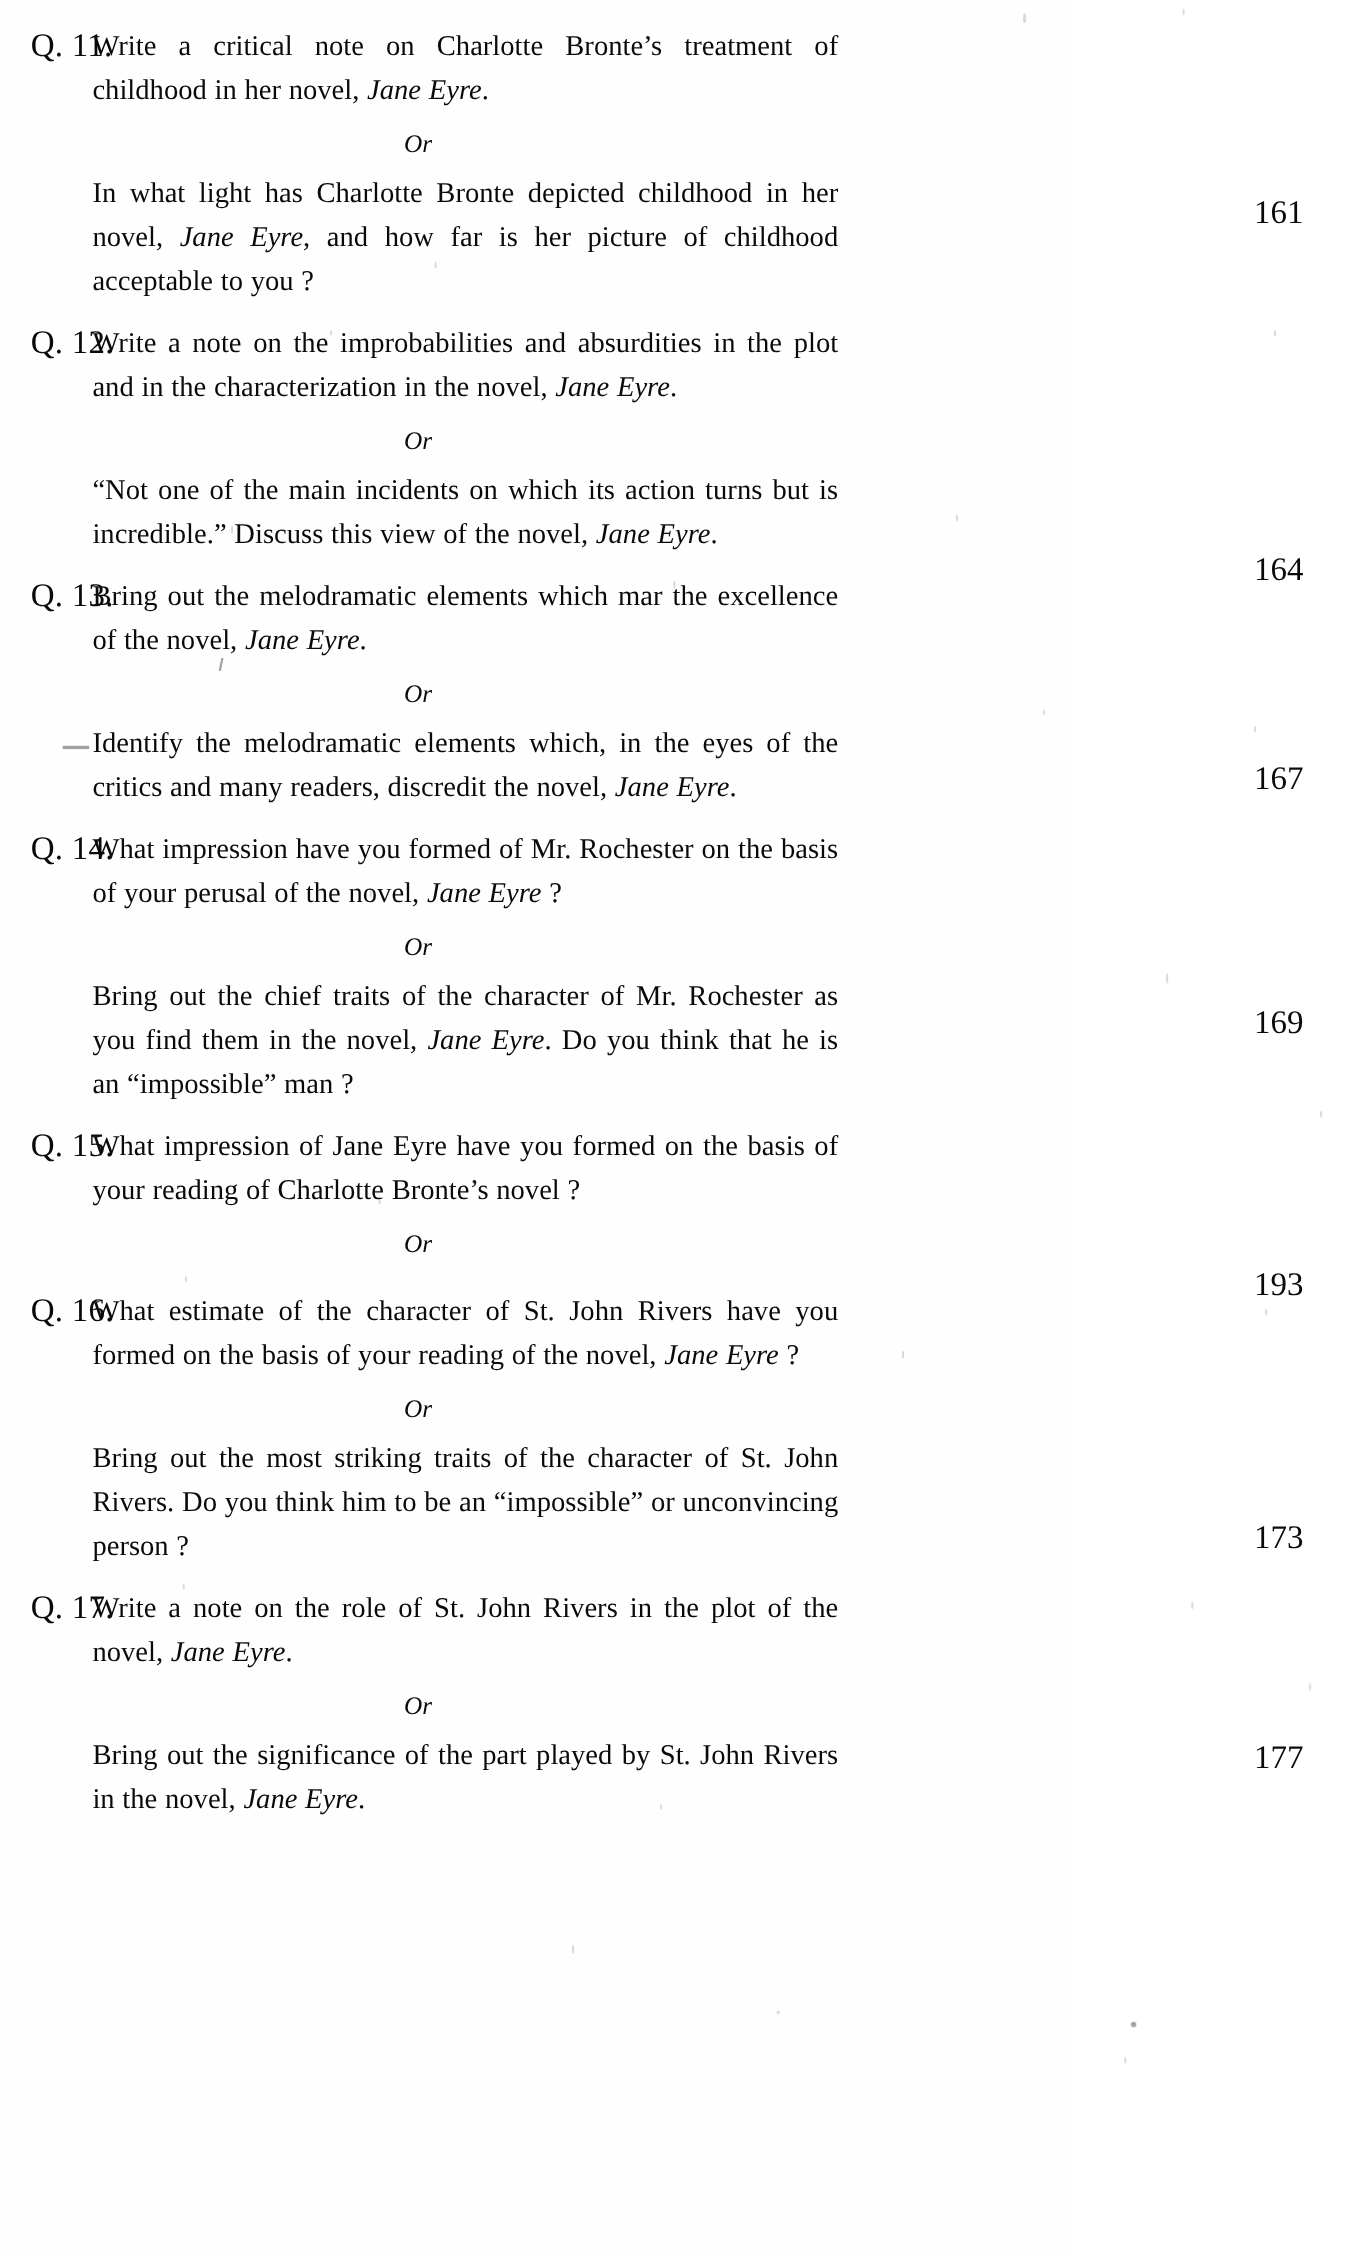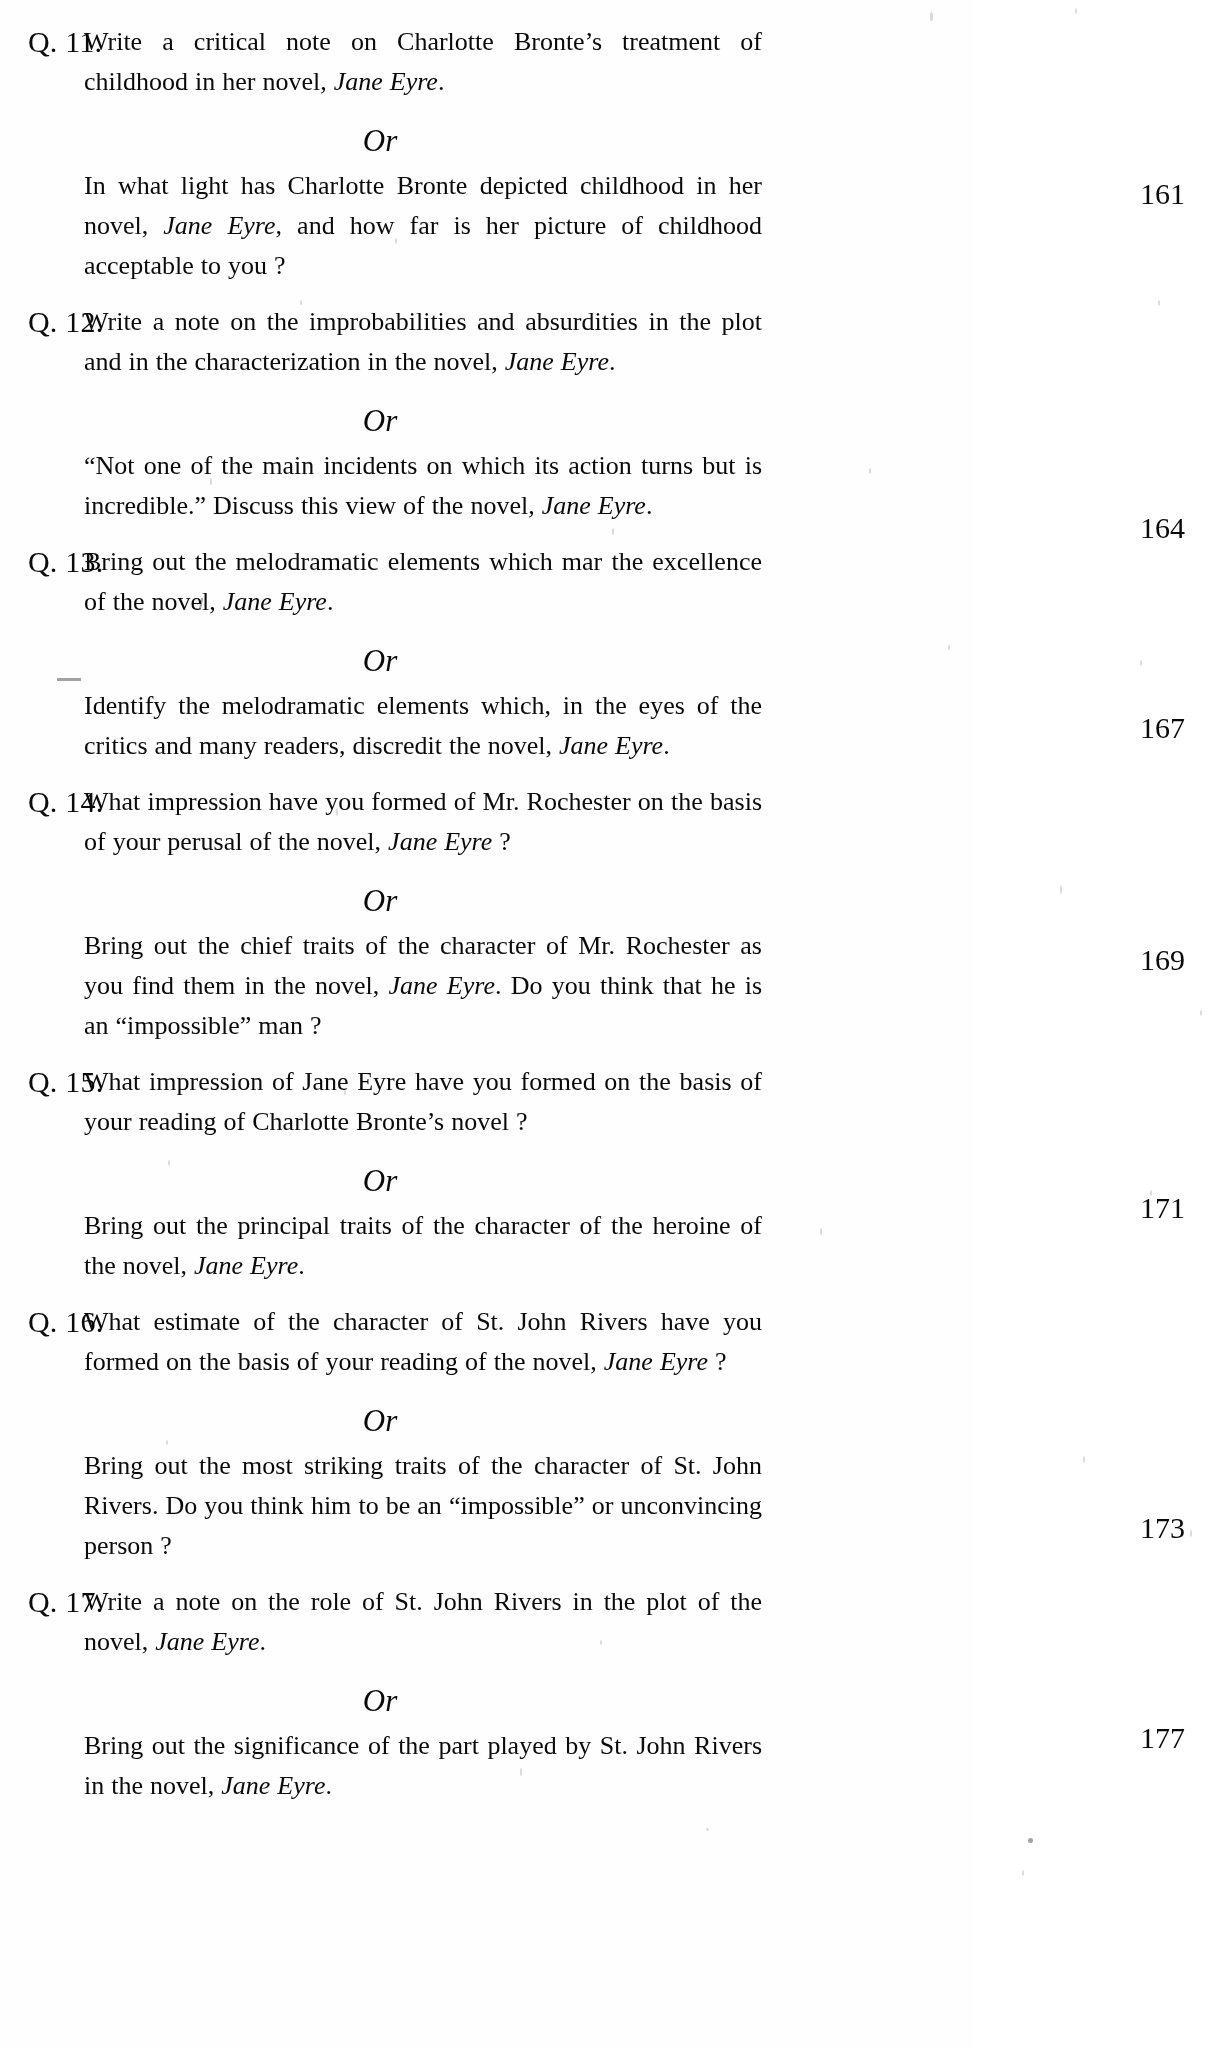--- a/index.html
+++ b/index.html
@@ -75,24 +75,24 @@
   .para {
     margin: 0;
     text-align: justify;
     text-align-last: left;
     font-size: 26px;
     line-height: 40px;
     word-spacing: .5px;
   }
 
   .or {
-    margin: 20px 0 6px 0;
+    margin: 10px 0 6px 0;
     text-align: center;
     font-style: italic;
-    font-size: 31px;
+    font-size: 23px;
     line-height: 38px;
     padding-right: 86px;
   }
 
   .alt {
     margin-top: 2px;
   }
 
   em.title {
     font-style: italic;
@@ -195,25 +195,24 @@
           <div></div>
         </div>
         <div class="pageno" style="top: 158px;">169</div>
       </div>
       <div class="qitem">
         <div class="qrow">
           <div class="qlabel">Q. 15.</div>
           <div class="qbody">
             <p class="para"><span>What impression of Jane Eyre have you formed on the basis of your reading of Charlotte Bronte’s novel ?</span></p>
             <div class="or">Or</div>
-            <p class="para alt"><span>Bring out the principal traits of the character of the heroine of the novel, </span><em class="title">Jane Eyre</em><span>.</span></p>
-          </div>
-          <div></div>
-        </div>
-        <div class="pageno" style="top: 126px;">171</div>
+          </div>
+          <div></div>
+        </div>
+        <div class="pageno" style="top: 126px;">193</div>
       </div>
       <div class="qitem">
         <div class="qrow">
           <div class="qlabel">Q. 16.</div>
           <div class="qbody">
             <p class="para"><span>What estimate of the character of St. John Rivers have you formed on the basis of your reading of the novel, </span><em class="title">Jane Eyre</em><span> ?</span></p>
             <div class="or">Or</div>
             <p class="para alt"><span>Bring out the most striking traits of the character of St. John Rivers. Do you think him to be an “impossible” or unconvincing person ?</span></p>
           </div>
           <div></div>

